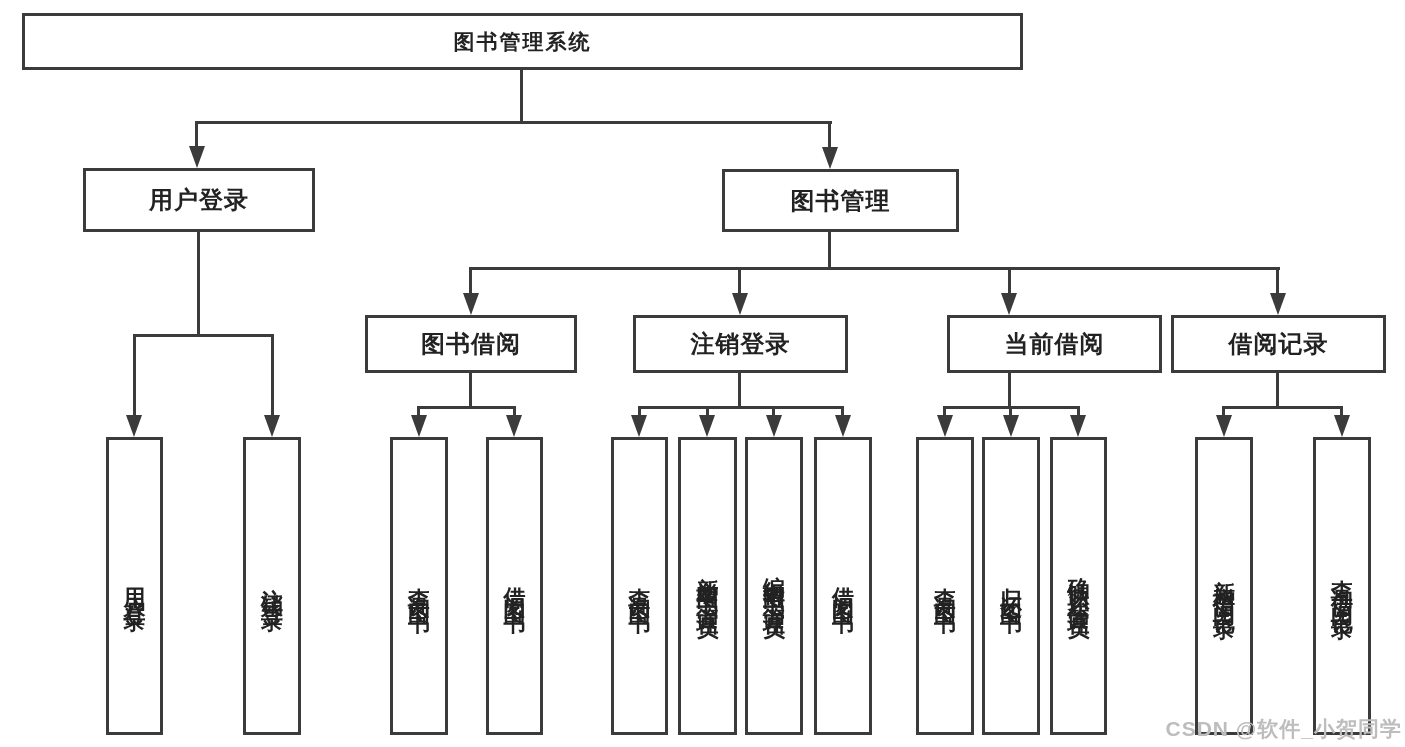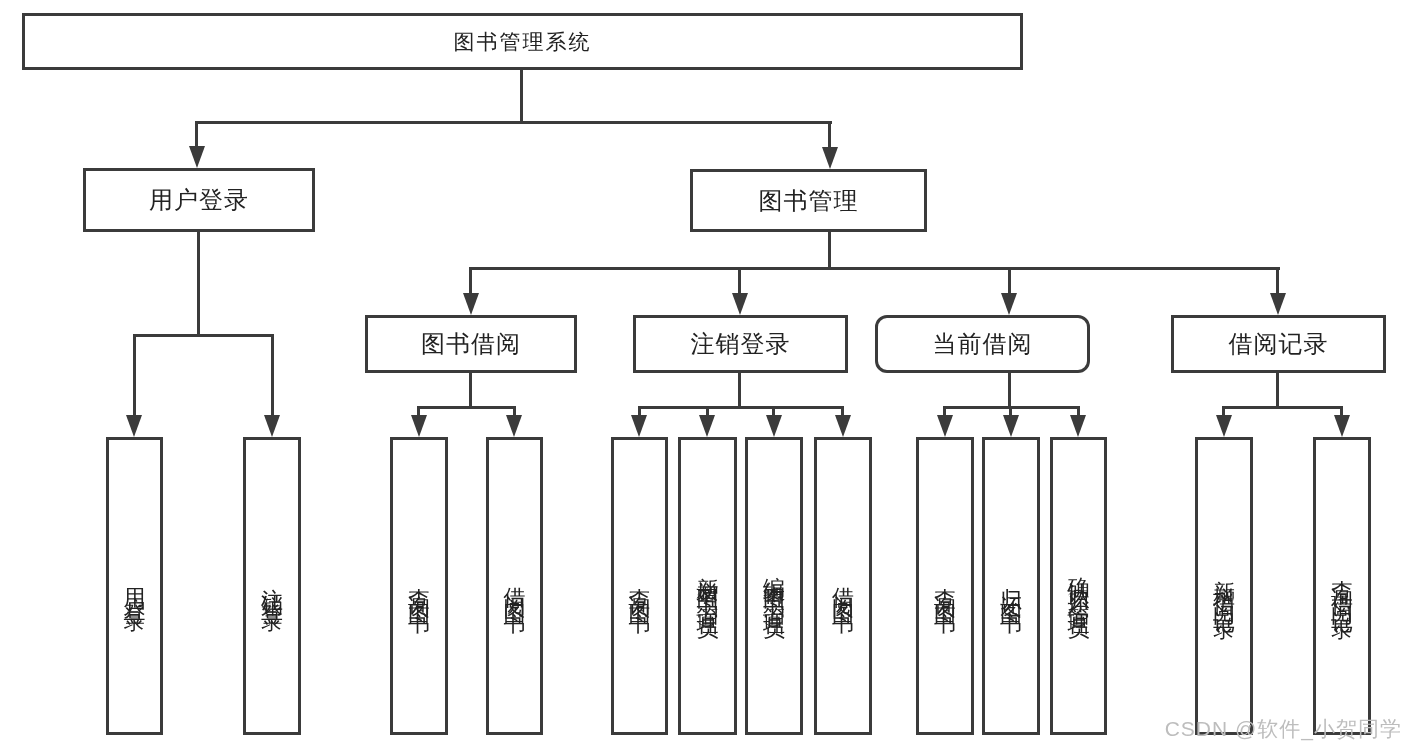--- a/index.html
+++ b/index.html
@@ -1,20 +1,20 @@
 <!DOCTYPE html>
 <html><head>
 <meta charset="utf-8">
 <style>
   :root { --line:#3b3b3b; --text:#222222; }
   * { margin:0; padding:0; }
   body { background:#ffffff; font-family:"Liberation Sans", sans-serif; }
   .canvas {
     position:relative; width:1405px; height:747px;
-    background:#ffffff; overflow:hidden;
+    background:#ffffff; overflow:hidden;font-weight:bold;
   }
   .box {
     position:absolute; box-sizing:border-box;
     border:3px solid var(--line); background:#ffffff;
     display:flex; align-items:center; justify-content:center;
   }
   .hbox span { font-size:24px; letter-spacing:1px; color:var(--text); white-space:nowrap; }
   .rootbox span { font-size:21px; letter-spacing:2px; }
   .vbox .vtext {
     writing-mode:vertical-rl; text-orientation:mixed;
@@ -39,31 +39,31 @@
 
 <div class="canvas">
 
   <div class="box hbox rootbox" style="left:22px; top:13px; width:1001px; height:57px;">
     <span>图书管理系统</span>
   </div>
 
   <div class="box hbox" style="left:83px; top:168px; width:232px; height:64px;">
     <span>用户登录</span>
   </div>
-  <div class="box hbox" style="left:690px; top:169px; width:237px; height:63px;text-align:center;">
+  <div class="box hbox" style="left:722px; top:169px; width:237px; height:63px;text-align:center;">
     <span>图书管理</span>
   </div>
 
   <div class="box hbox" style="left:365px; top:315px; width:212px; height:58px;">
     <span>图书借阅</span>
   </div>
   <div class="box hbox" style="left:633px; top:315px; width:215px; height:58px;">
     <span>注销登录</span>
   </div>
-  <div class="box hbox" style="left:875px; top:315px; width:215px; height:58px;border-radius:12px;">
+  <div class="box hbox" style="left:947px; top:315px; width:215px; height:58px;">
     <span>当前借阅</span>
   </div>
   <div class="box hbox" style="left:1171px; top:315px; width:215px; height:58px;">
     <span>借阅记录</span>
   </div>
 
   <div class="box vbox" style="left:106px; top:437px; width:57px; height:298px;">
     <span class="vtext">用户登录</span>
   </div>
   <div class="box vbox" style="left:243px; top:437px; width:58px; height:298px;">

